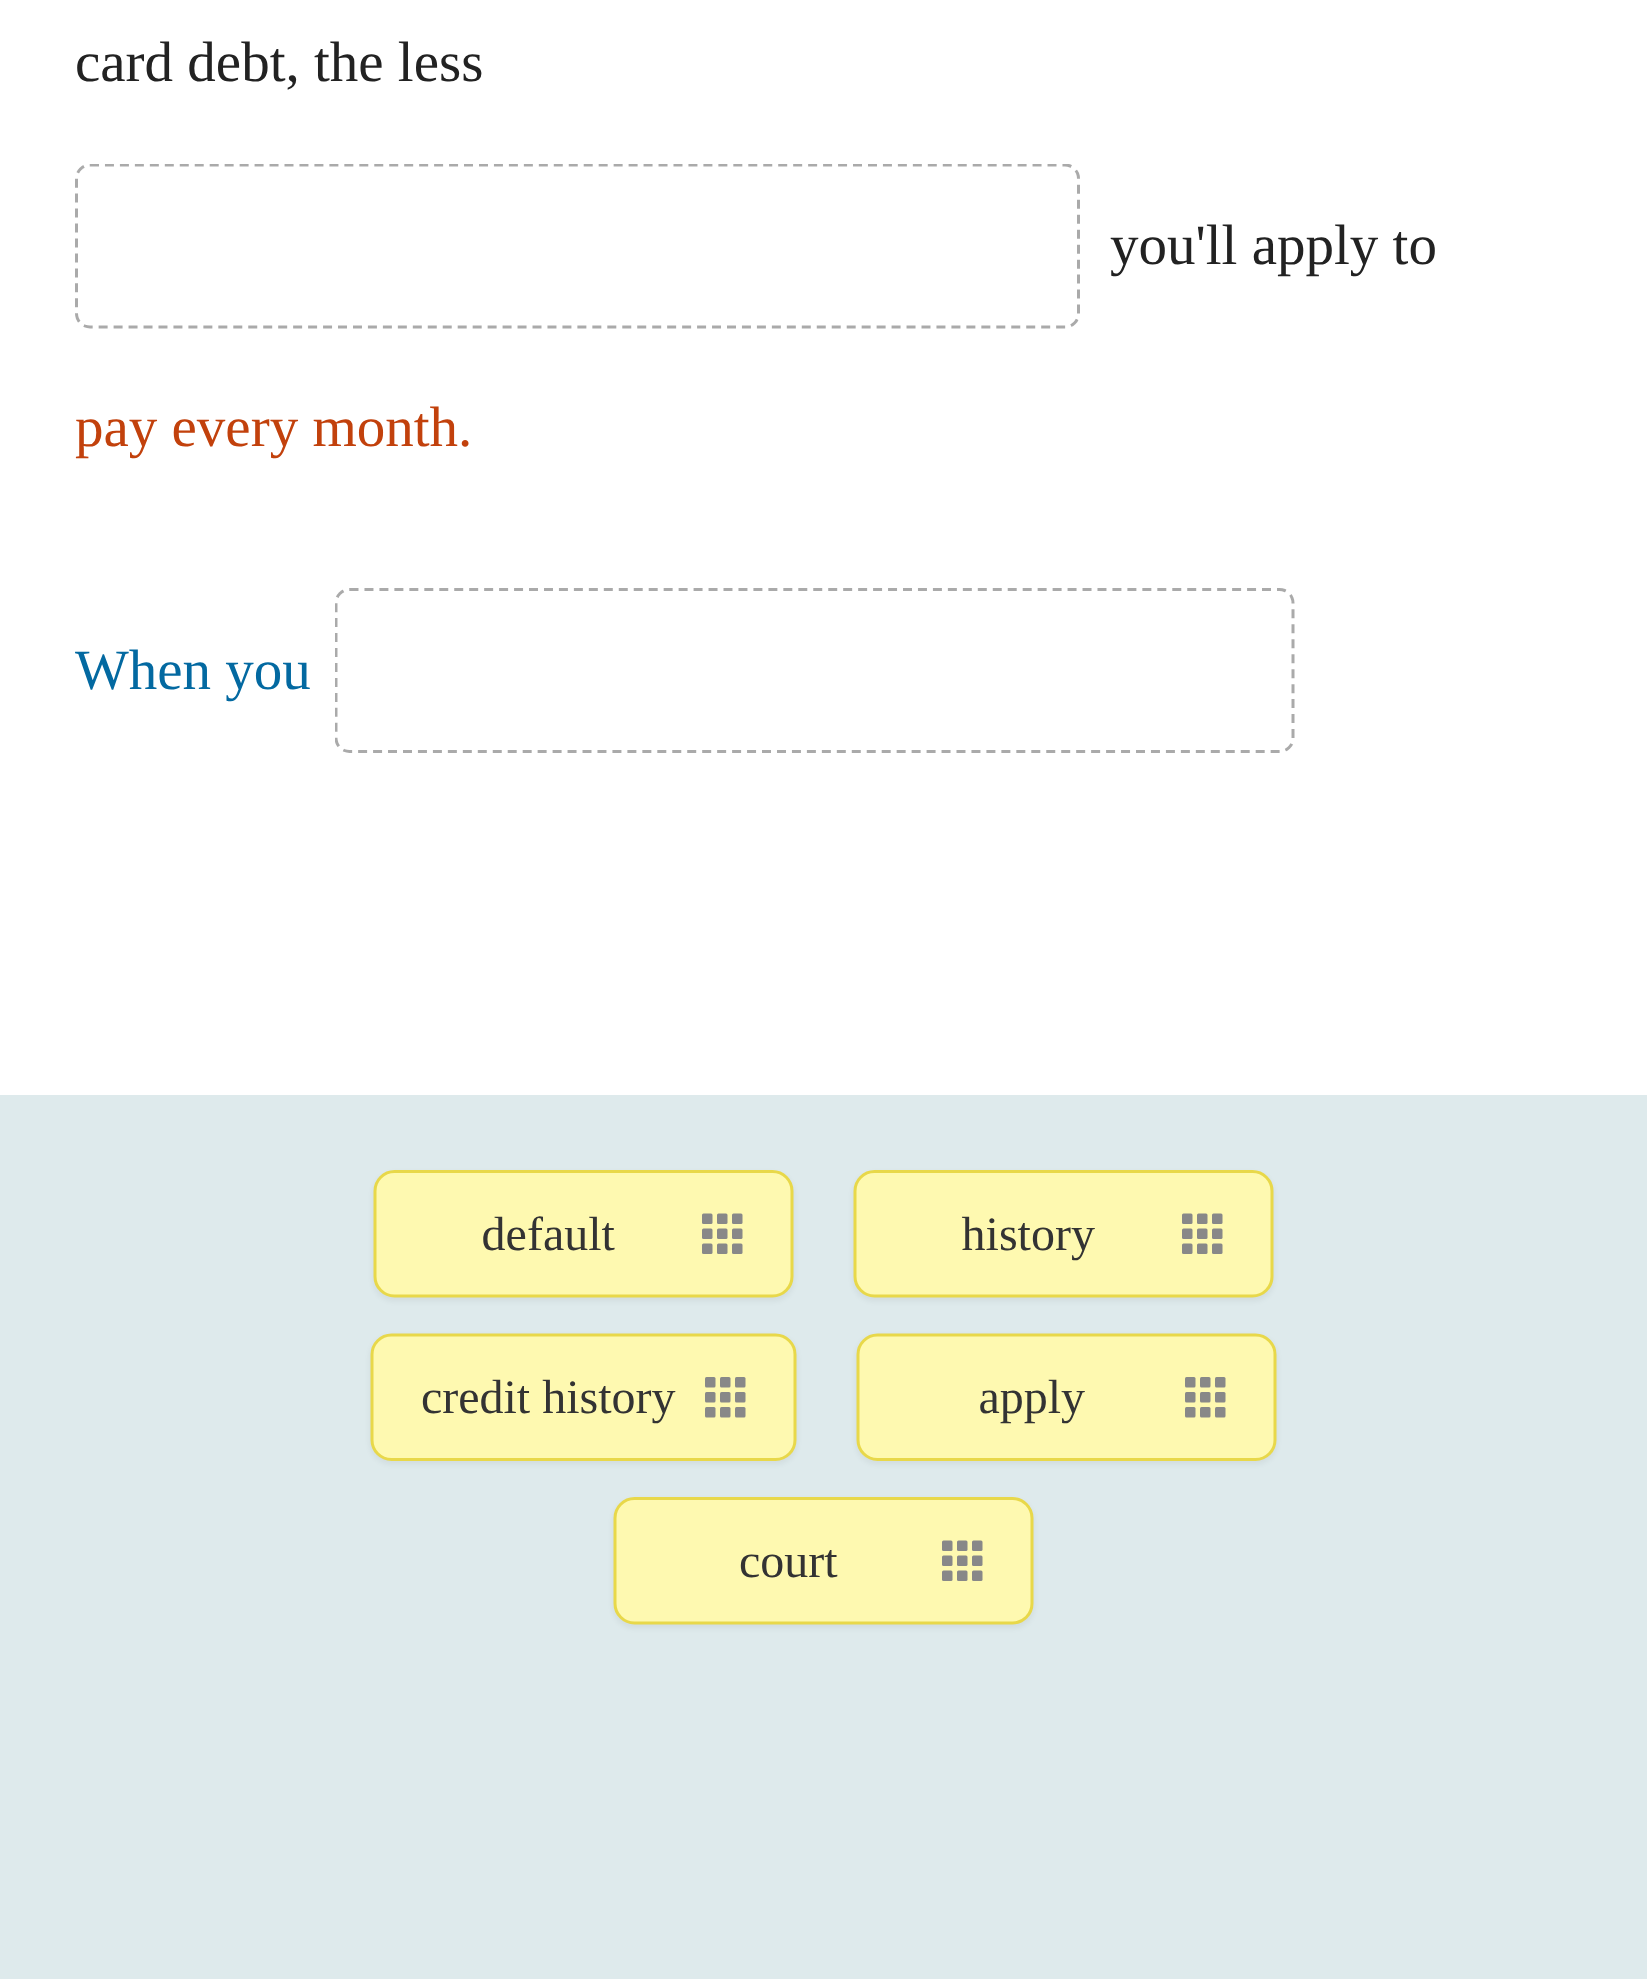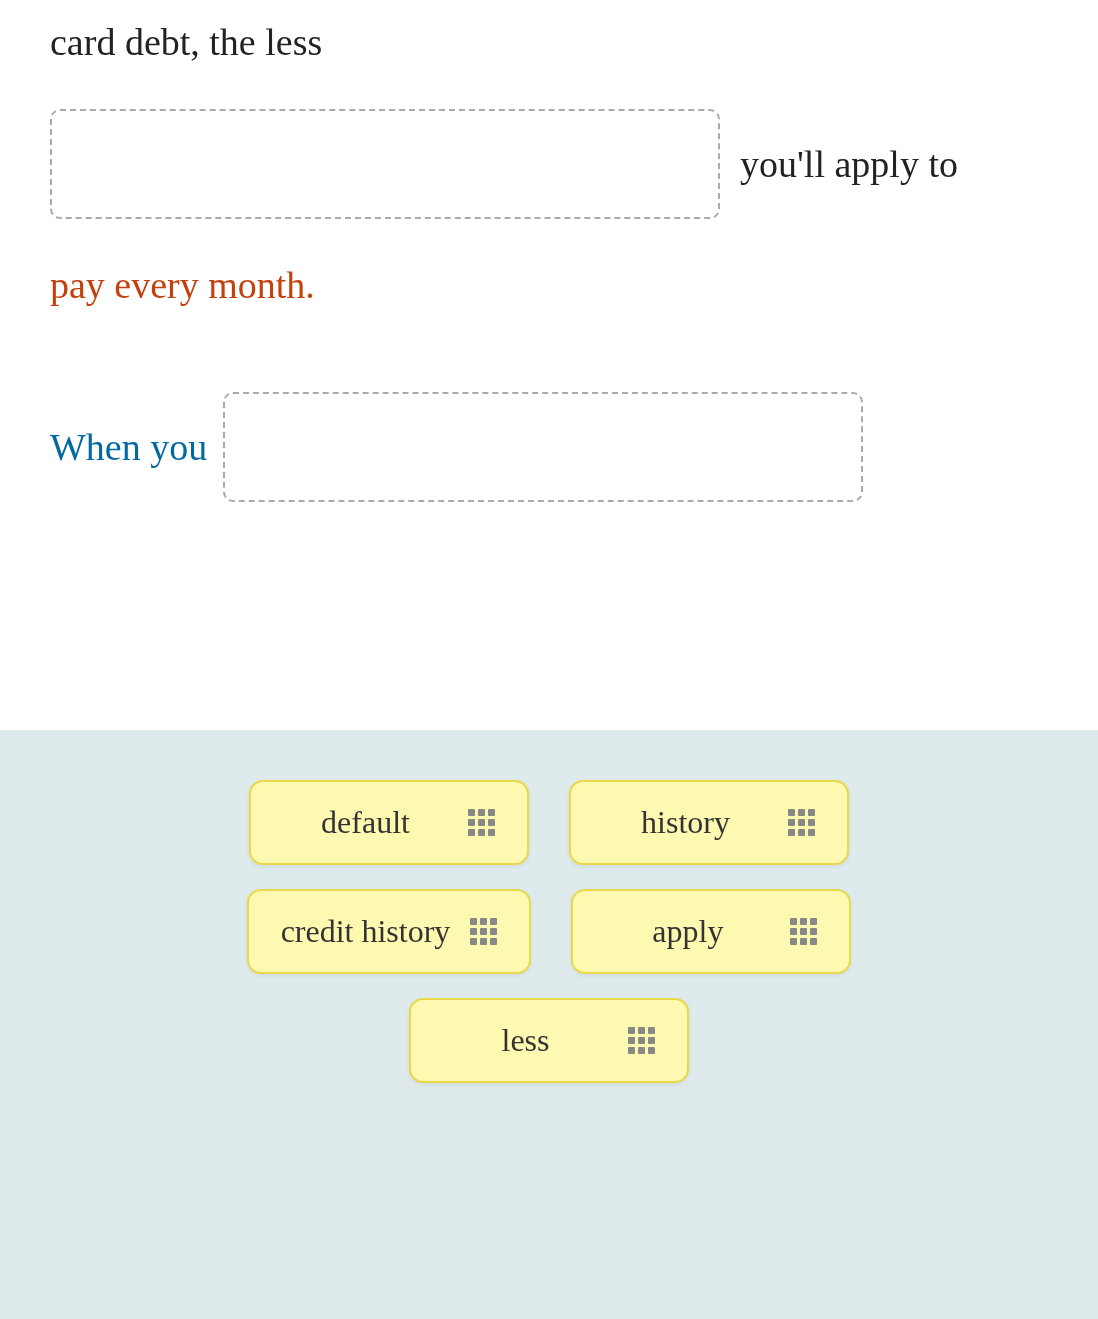--- a/index.html
+++ b/index.html
@@ -210,21 +210,21 @@
             <span></span>
             <span></span>
           <span></span>
             <span></span>
             <span></span>
         </span>
       </button>
     </div>
     <div class="word-row">
       <button class="word-btn">
-        <span class="btn-label">less</span>
+        <span class="btn-label">court</span>
         <span class="dots-icon">
           <span></span>
             <span></span>
             <span></span>
           <span></span>
             <span></span>
             <span></span>
           <span></span>
             <span></span>
             <span></span>

